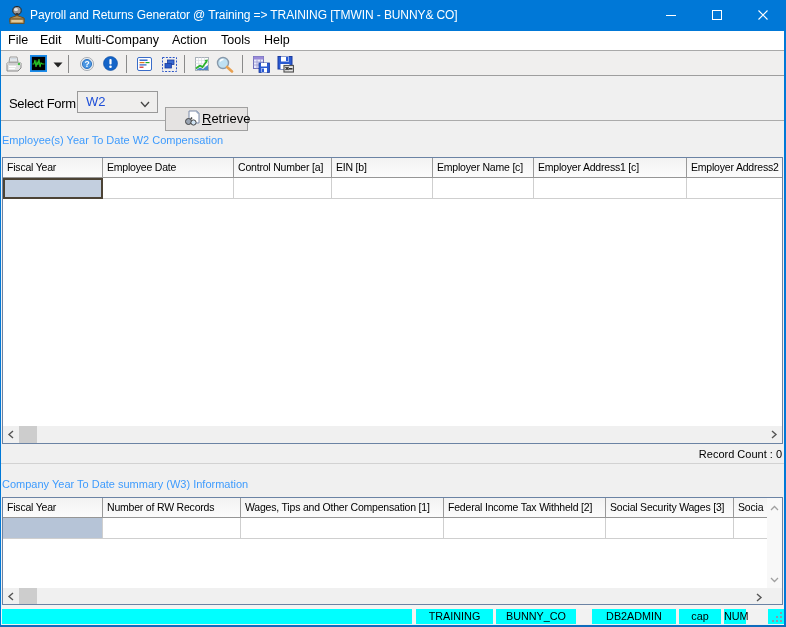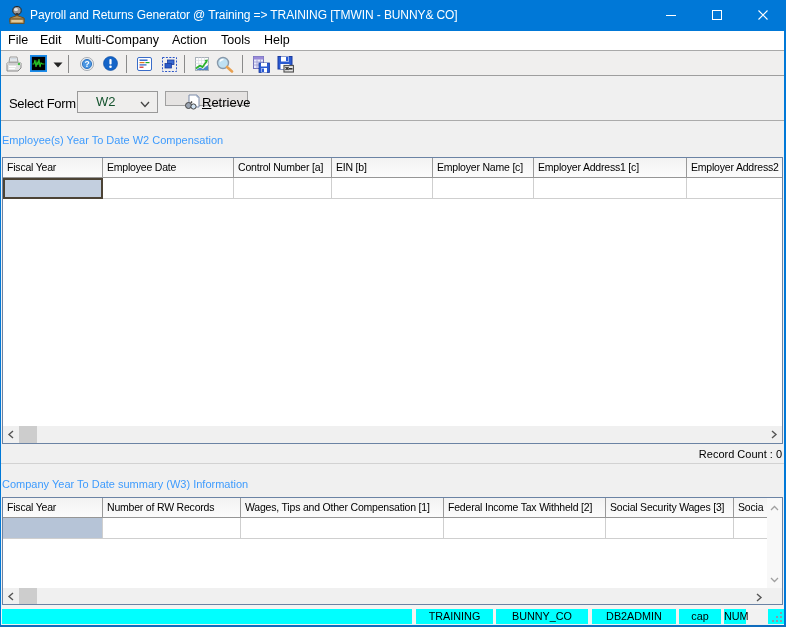--- a/index.html
+++ b/index.html
@@ -21,22 +21,22 @@
 #menubar { left:0; top:31px; width:786px; height:20px; background:#ffffff; border-bottom:1px solid #a9a9a9; }
 .mi { top:33px; font-size:12.5px; color:#000; }
 
 
 #toolbar { left:1px; top:51px; width:784px; height:25px; background:#f0efee; border-bottom:1px solid #9e9e9e; }
 .tsep { top:55px; width:1px; height:18px; background:#8a8a8a; }
 
 
 #formrow { left:1px; top:76px; width:784px; height:45px; background:#f0f0f0; border-bottom:1px solid #ababab; }
 #selform { left:9px; top:96px; font-size:13px; letter-spacing:-0.3px; color:#000; }
-#combo { left:77px; top:91px; width:81px; height:22px; background:#efeeed; border:1px solid #999; font-size:13px; color:#14532d; line-height:20px; padding-left:18px; }
-#btnret { left:165px; top:91px; width:83px; height:15px; background:#e5e3e2; border:1px solid #a0a0a0; }
+#combo { left:77px; top:91px; width:81px; height:22px; background:#efeeed; border:1px solid #999; font-size:13px; color:#1d4ed8; line-height:20px; padding-left:8px; }
+#btnret { left:165px; top:107px; width:83px; height:24px; background:#e5e3e2; border:1px solid #a0a0a0; }
 #btnret span { position:absolute; left:36px; top:3px; font-size:13px; }
 
 
 .seclabel { color:#3e9bfd; font-size:11px; }
 
 
 #grid1 { left:2px; top:157px; width:781px; height:287px; background:#fff; border:1px solid #6b83a4; }
 #rcband { left:1px; top:444px; width:784px; height:20px; background:#f0f0f0; border-bottom:1px solid #d2d2d2;}
 #rctext { right:4px; top:448px; font-size:11px; color:#000; }
 
@@ -257,21 +257,21 @@
         <path d="M2 1 L6 4.5 L2 8" stroke="#555" stroke-width="1.4" fill="none"></path>
       </svg>
   </div>
   <div class="abs" style="left:764px;top:90px;width:15px;height:16px;background:#f0f0f0"></div>
 </div>
 
 <div class="abs" id="statusgap"></div>
 <div class="abs" id="statusbar">
   <div class="scell" style="left:1px;width:410px"></div>
   <div class="scell" style="left:415px;width:77px">TRAINING</div>
-  <div class="scell" style="left:495px;width:92px">BUNNY_CO</div>
+  <div class="scell" style="left:495px;width:80px">BUNNY_CO</div>
   <div class="scell" style="left:591px;width:84px">DB2ADMIN</div>
   <div class="scell" style="left:678px;width:42px">cap</div>
   <div class="scell" style="left:723px;width:22px">NUM</div>
   <div class="scell" style="left:767px;width:17px">
     <svg width="14" height="14" style="position:absolute;right:1px;top:1px">
       <g fill="#8899aa">
         <rect x="10" y="10" width="2" height="2"></rect>
           <rect x="10" y="6" width="2" height="2"></rect>
           <rect x="10" y="2" width="2" height="2"></rect>
         <rect x="6" y="10" width="2" height="2"></rect>

